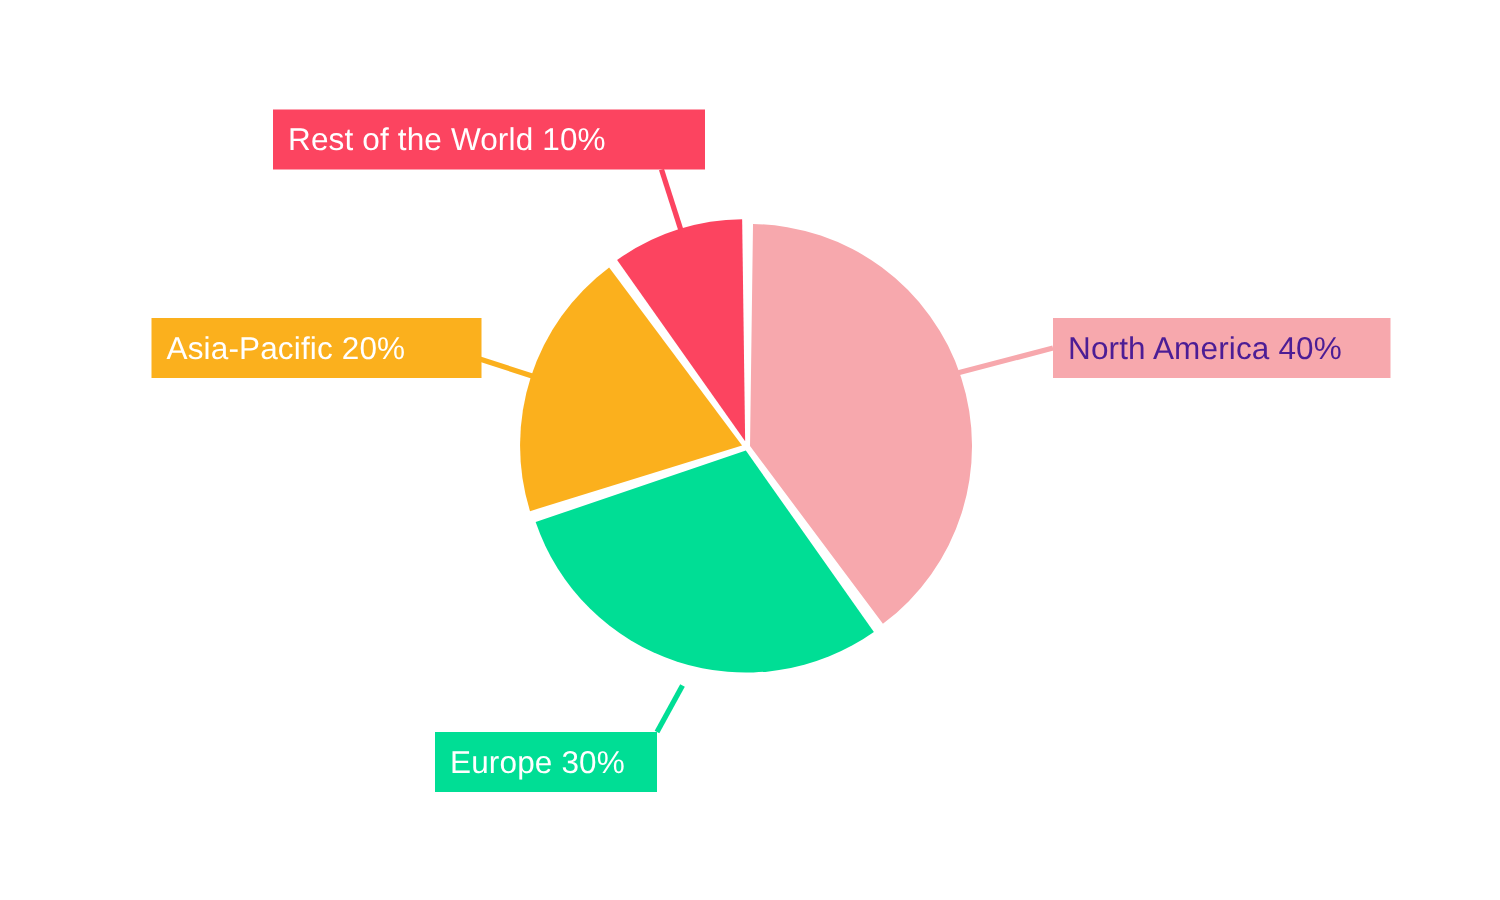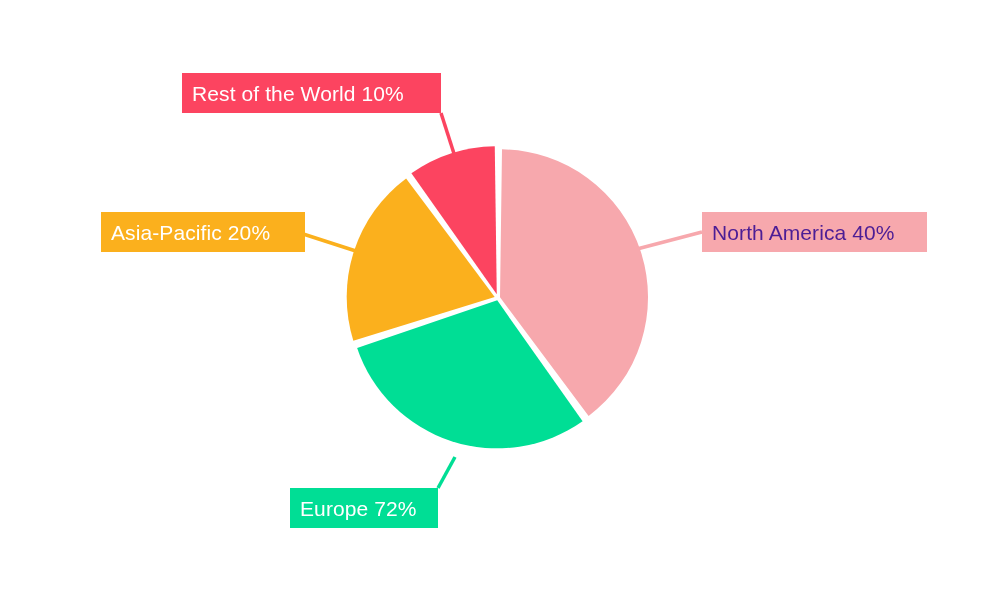--- a/index.html
+++ b/index.html
@@ -62,24 +62,24 @@
         <path d="M 494.70229630570884 296.9285111173848 L 353.3407686349926 340.7567953023872 A 148 148 0 0 1 406.10003714652294 178.38046317104173 Z" fill="#fbb01d"></path>
         <path d="M 496.7639320225002 294.1957739348194 L 411.3976423492621 173.2966565376076 A 148 148 0 0 1 494.76399289362695 146.20928724268657 Z" fill="#fc4460"></path>
       </g>
   </svg>
 
   <div class="label-box" id="label-na" style="left: 702px; top: 212px; width: 225px; background: rgb(247, 168, 173); color: #4c1d95;">
     <span>North America 40%</span>
   </div>
 
   <div class="label-box" id="label-eu" style="left: 290px; top: 488px; width: 148px; background: rgb(0, 222, 149); color: rgb(255, 255, 255);">
-    <span>Europe 72%</span>
+    <span>Europe 30%</span>
   </div>
 
-  <div class="label-box" id="label-ap" style="left: 101px; top: 212px; width: 204px; background: rgb(251, 176, 29); color: rgb(255, 255, 255); align-items: center;">
+  <div class="label-box" id="label-ap" style="left: 101px; top: 212px; width: 220px; background: rgb(251, 176, 29); color: rgb(255, 255, 255); align-items: center;">
     <span>Asia-Pacific 20%</span>
   </div>
 
-  <div class="label-box" id="label-row" style="left: 182px; top: 73px; width: 259px; background: rgb(252, 68, 96); color: rgb(255, 255, 255);">
+  <div class="label-box" id="label-row" style="left: 182px; top: 73px; width: 288px; background: rgb(252, 68, 96); color: rgb(255, 255, 255);">
     <span>Rest of the World 10%</span>
   </div>
 
 </div>
 
 </body></html>

